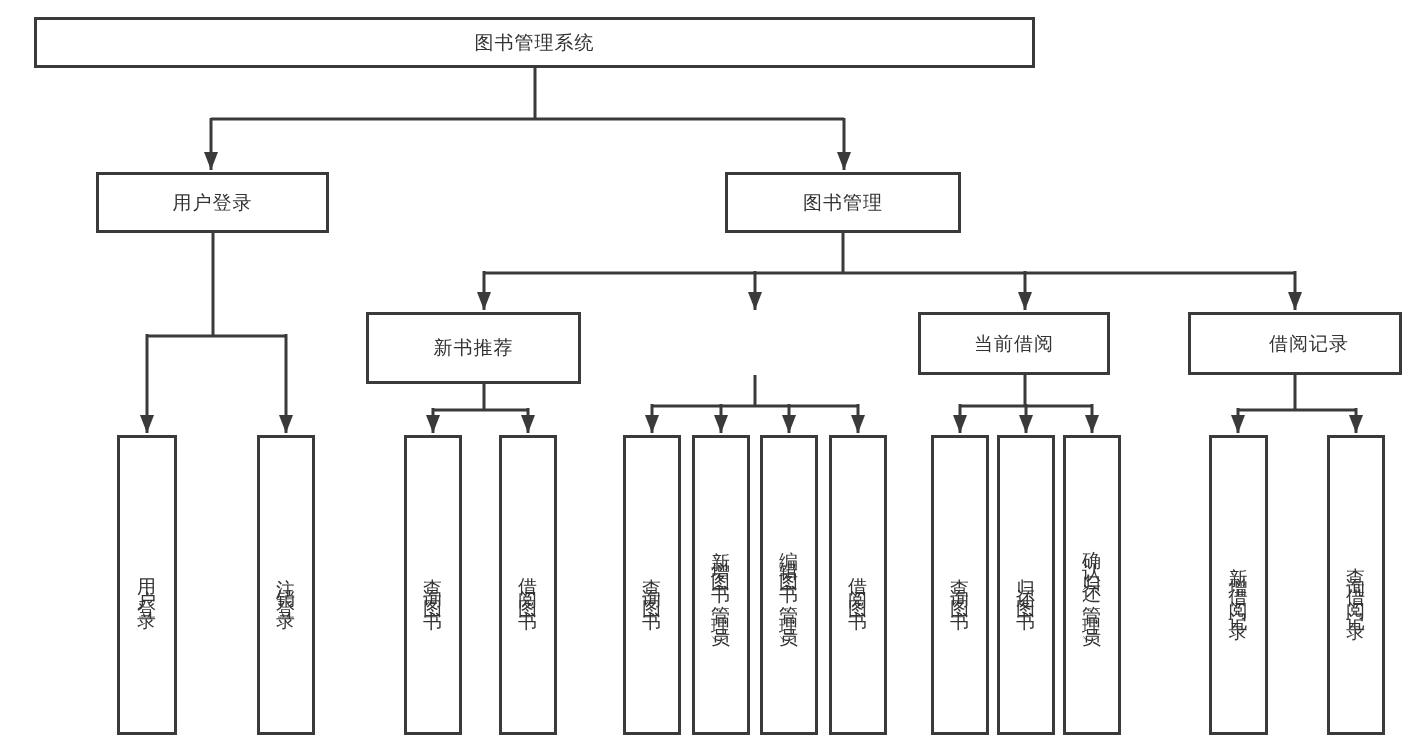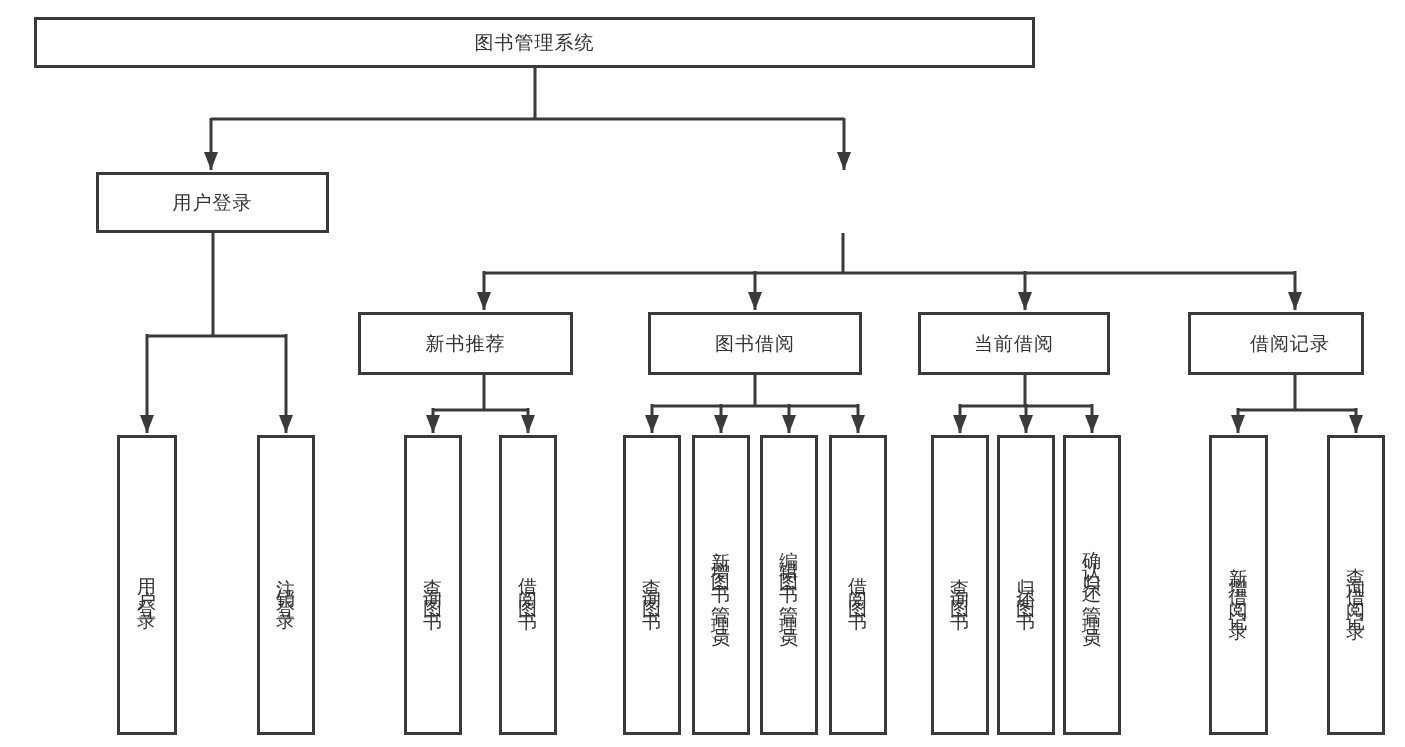--- a/index.html
+++ b/index.html
@@ -76,31 +76,31 @@
     <line x1="1342" y1="408" x2="1342" y2="433" marker-end="url(#arw)"></line>
   </svg>
 
   <div class="node h" style="left:20px;top:17px;width:1001px;height:51px;">
     <span>图书管理系统</span>
   </div>
 
   <div class="node h" style="left:82px;top:172px;width:233px;height:61px;">
     <span>用户登录</span>
   </div>
+  <div class="node h" style="left:711px;top:172px;width:236px;height:61px;">
+    <span>图书管理</span>
+  </div>
 
-  <div class="node h" style="left:344px;top:312px;width:215px;height:63px;">
+  <div class="node h" style="left:352px;top:312px;width:215px;height:72px;">
     <span>新书推荐</span>
-  </div>
-  <div class="node h" style="left:634px;top:312px;width:214px;height:63px;">
-    <span>图书借阅</span>
   </div>
   <div class="node h" style="left:904px;top:312px;width:192px;height:63px;">
     <span>当前借阅</span>
   </div>
-  <div class="node h" style="left:1174px;top:312px;width:176px;height:63px;padding-left:28px;">
+  <div class="node h" style="left:1174px;top:312px;width:214px;height:63px;padding-left:28px;">
     <span>借阅记录</span>
   </div>
 
   <div class="node v" style="left:103px;top:435px;width:60px;height:300px;">
     <span>用户登录</span>
   </div>
   <div class="node v" style="left:243px;top:435px;width:58px;height:300px;">
     <span>注销登录</span>
   </div>
 

